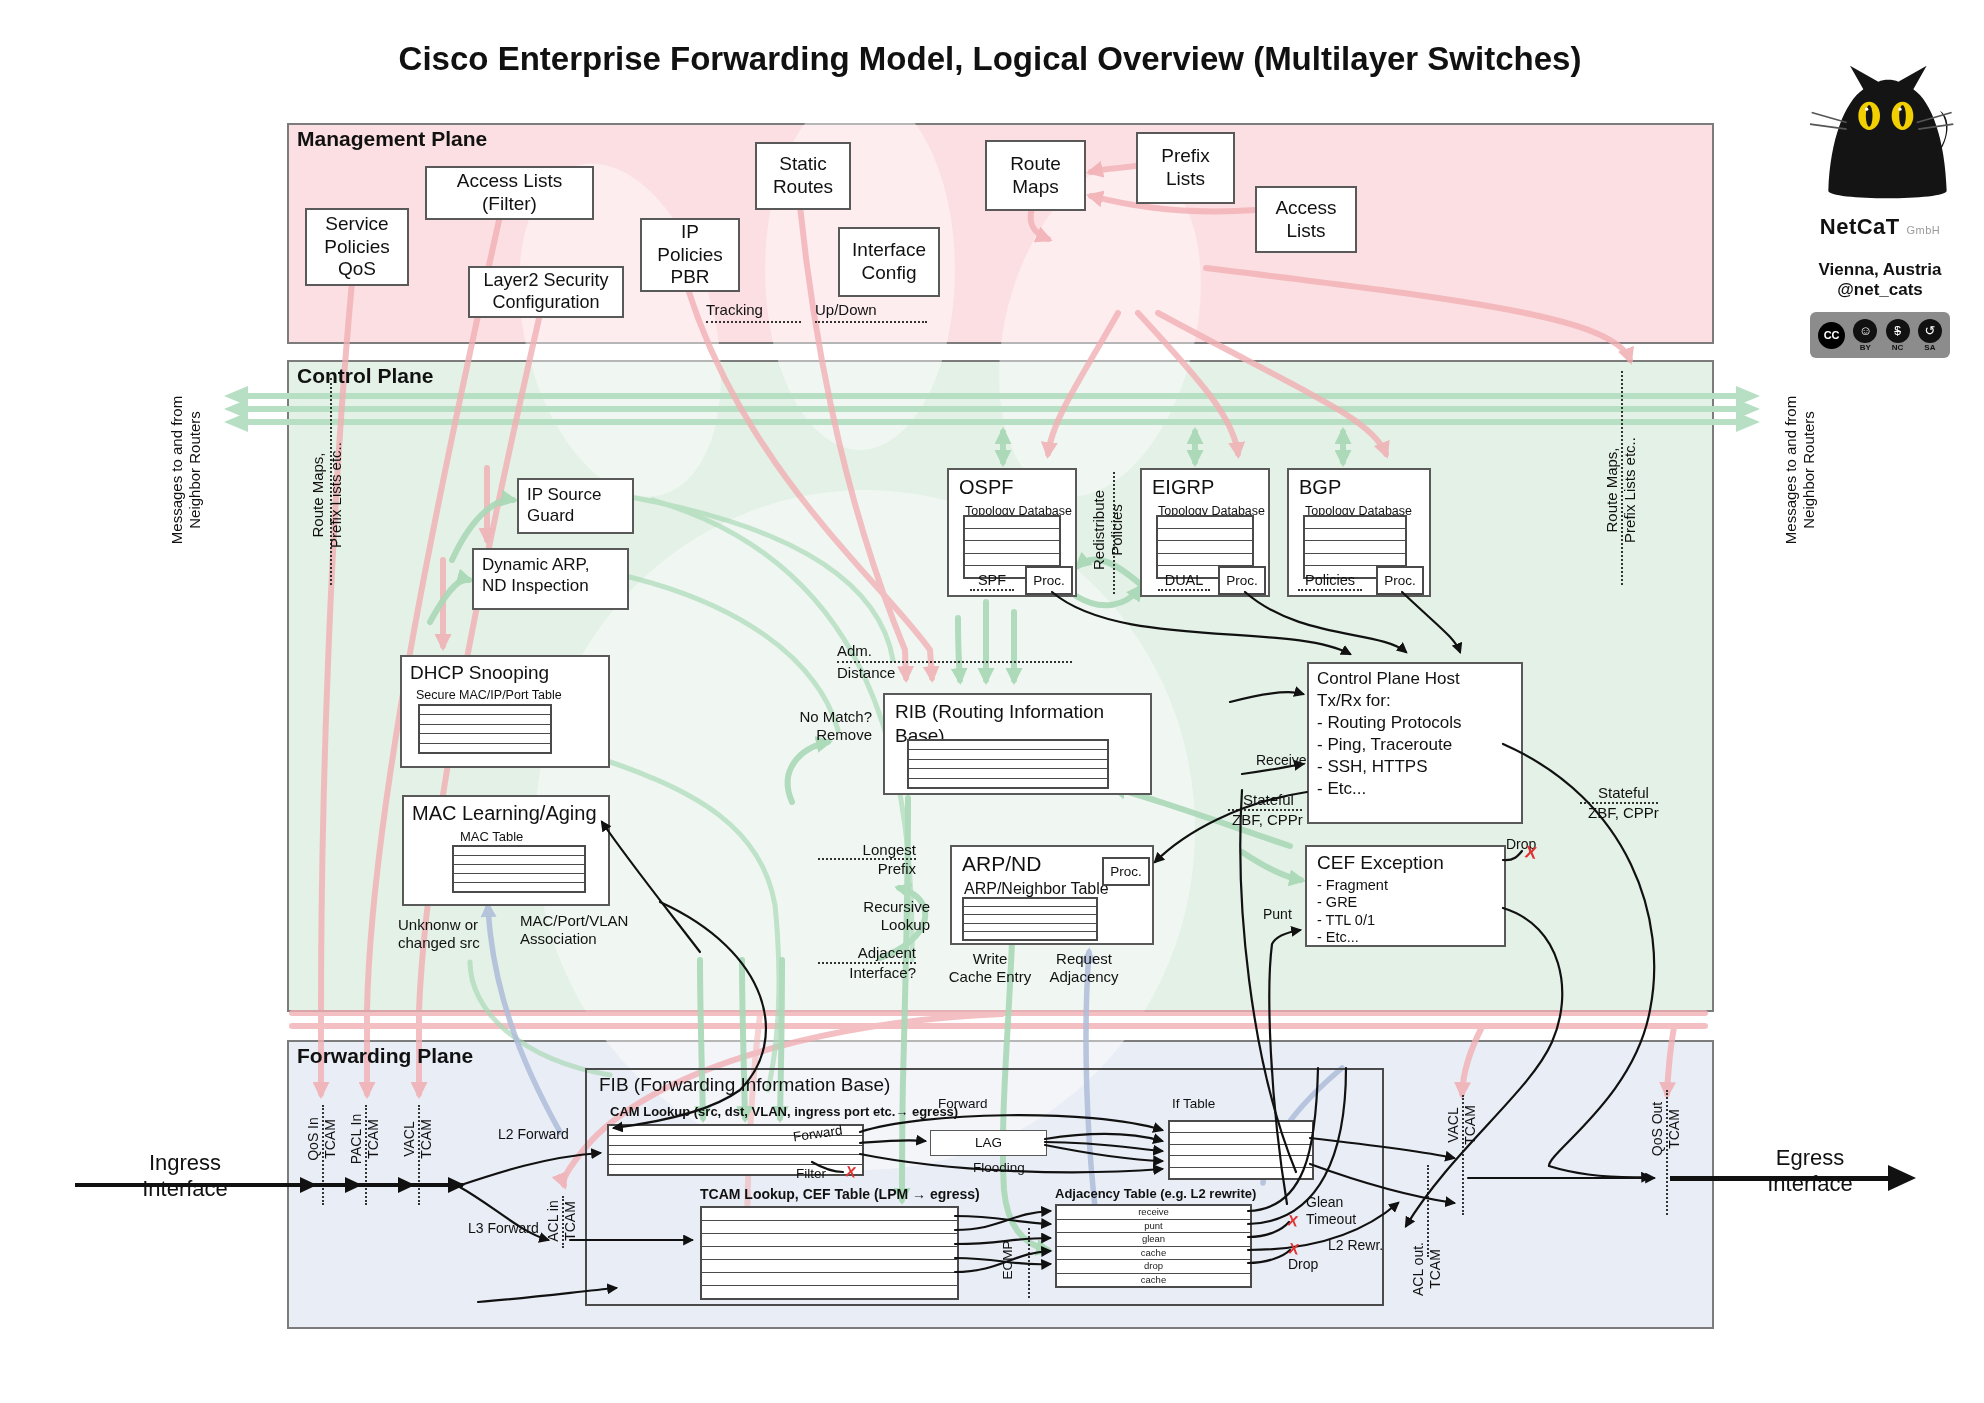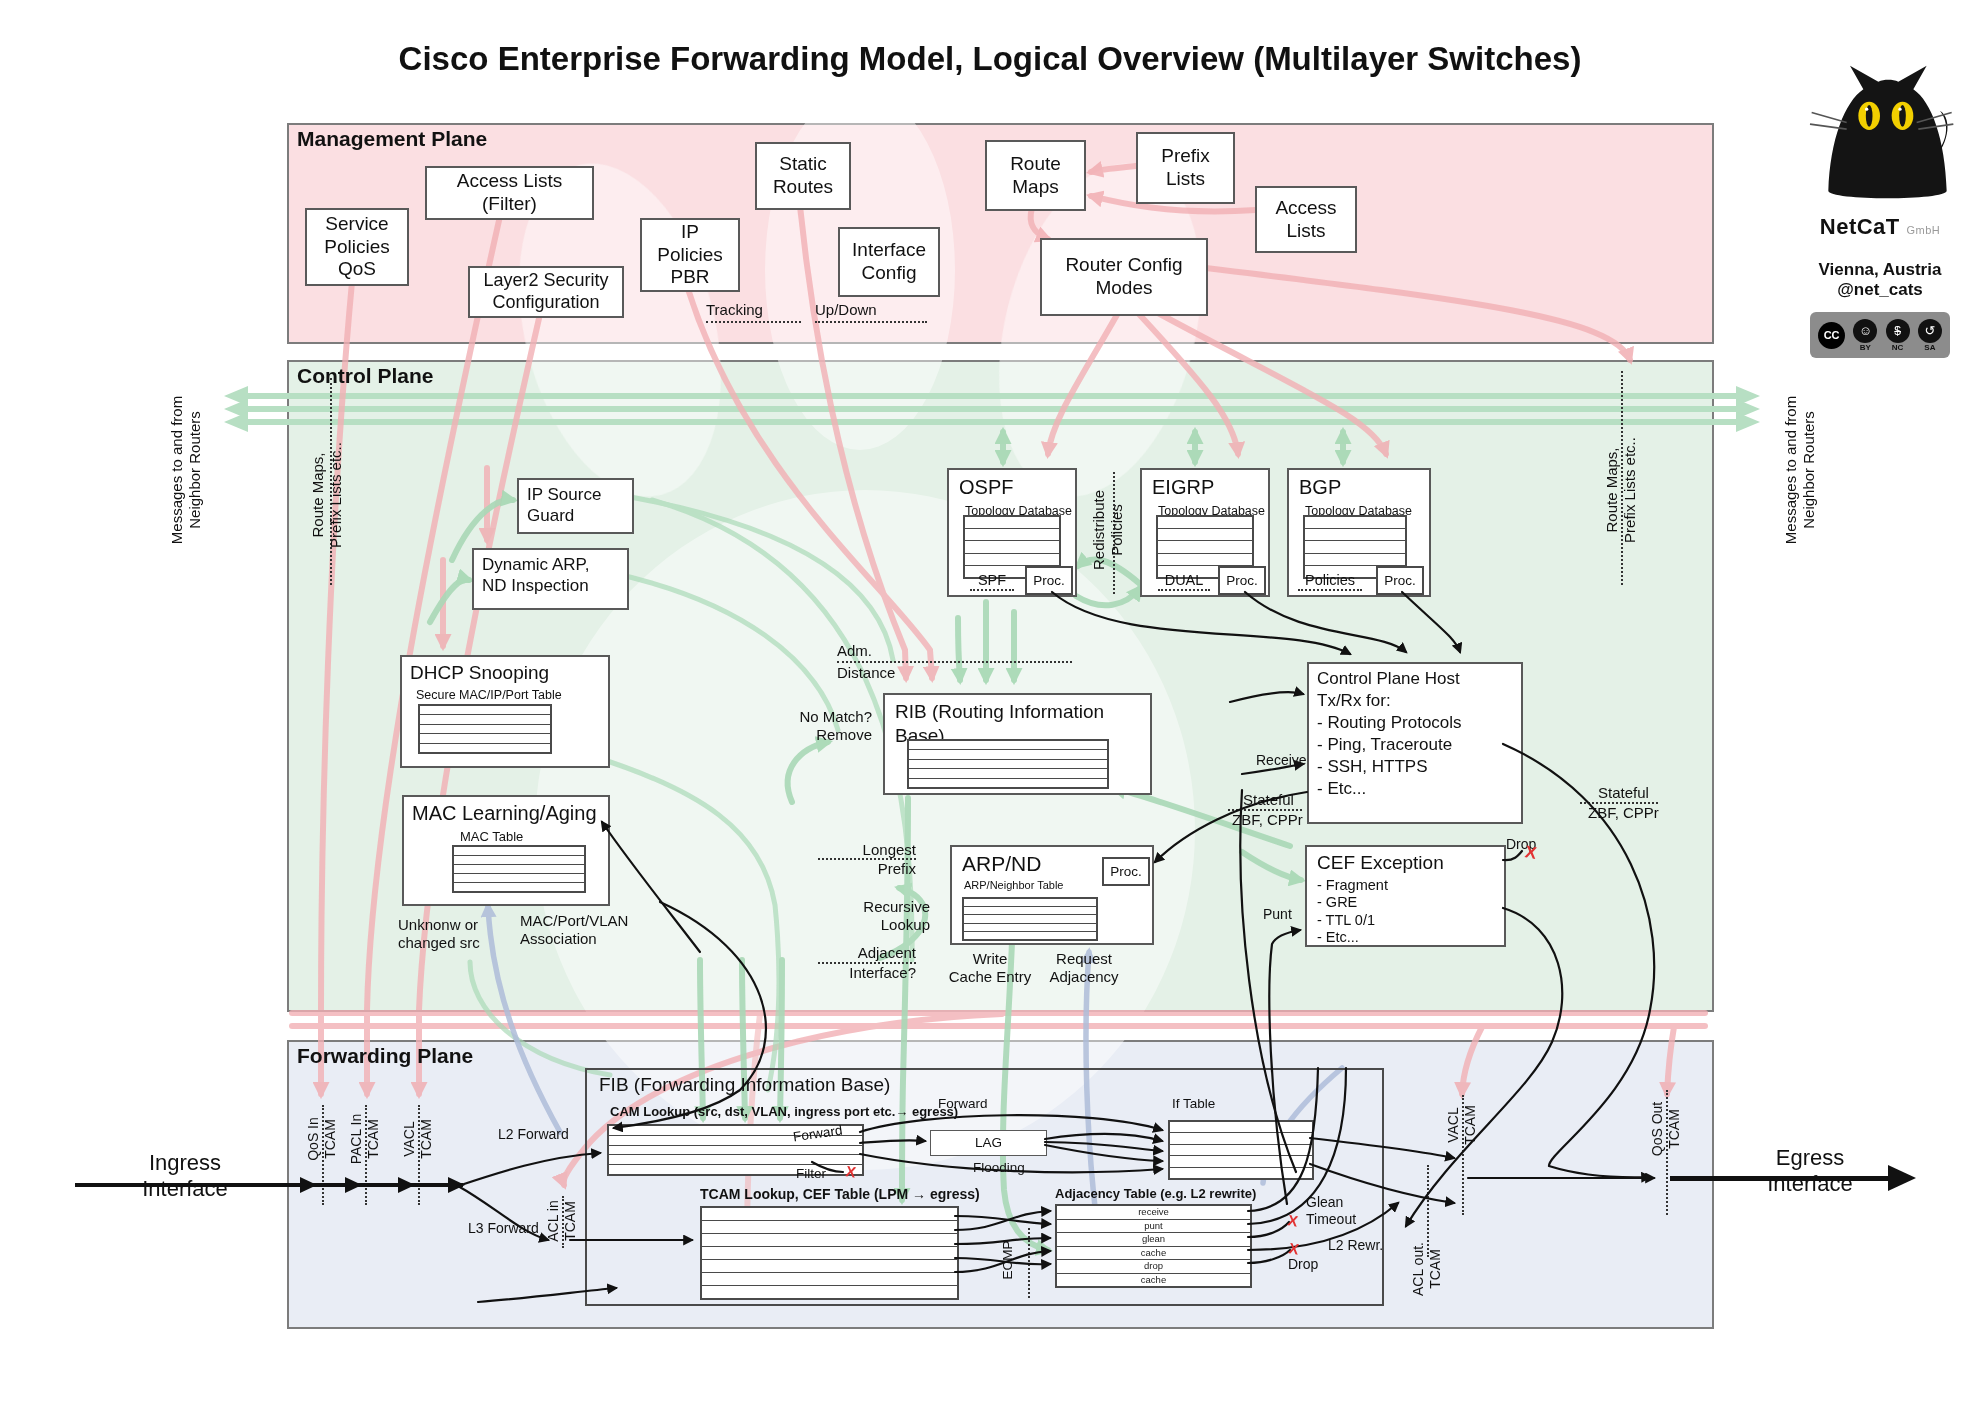--- a/index.html
+++ b/index.html
@@ -140,22 +140,20 @@
   <div class="wbox" style="left:755px;top:142px;width:92px;height:64px" data-bind="mp.static_routes">Static
 Routes</div>
   <div class="wbox" style="left:838px;top:227px;width:98px;height:66px" data-bind="mp.interface_config">Interface
 Config</div>
   <div class="wbox" style="left:985px;top:140px;width:97px;height:67px" data-bind="mp.route_maps">Route
 Maps</div>
   <div class="wbox" style="left:1136px;top:132px;width:95px;height:68px" data-bind="mp.prefix_lists">Prefix
 Lists</div>
   <div class="wbox" style="left:1255px;top:186px;width:98px;height:63px" data-bind="mp.access_lists">Access
 Lists</div>
-  <div class="wbox" style="left:1040px;top:238px;width:164px;height:74px" data-bind="mp.router_config">Router Config
-Modes</div>
   <div class="lab" style="left:706px;top:301px;width:95px;font-size:15px;border-bottom:2.2px dotted #333;padding-bottom:2px" data-bind="mp.tracking">Tracking</div>
   <div class="lab" style="left:815px;top:301px;width:112px;font-size:15px;border-bottom:2.2px dotted #333;padding-bottom:2px" data-bind="mp.updown">Up/Down</div>
 
   <div class="plab" style="left:297px;top:364px" data-bind="cp.label">Control Plane</div>
 
   <div class="gline" style="left:246px;top:393px;width:1492px"></div>
   <div class="gline" style="left:246px;top:406px;width:1492px"></div>
   <div class="gline" style="left:246px;top:419px;width:1492px"></div>
   <div class="tri" style="left:224px;top:386px;border-top:10px solid transparent;border-bottom:10px solid transparent;border-right:24px solid #b7dfc3"></div>
   <div class="tri" style="left:224px;top:399px;border-top:10px solid transparent;border-bottom:10px solid transparent;border-right:24px solid #b7dfc3"></div>
@@ -276,21 +274,21 @@
   <div class="hdot" style="left:818px;top:858px;width:98px"></div>
   <div class="lab" style="left:848px;top:860px;width:68px;font-size:15px;text-align:right" data-bind="cp.prefix">Prefix</div>
   <div class="lab" style="left:852px;top:898px;width:78px;font-size:15px;text-align:right" data-bind="cp.recursive">Recursive
 Lookup</div>
   <div class="lab" style="left:838px;top:944px;width:78px;font-size:15px;text-align:right" data-bind="cp.adjacent">Adjacent</div>
   <div class="hdot" style="left:818px;top:962px;width:98px"></div>
   <div class="lab" style="left:838px;top:964px;width:78px;font-size:15px;text-align:right" data-bind="cp.interface_q">Interface?</div>
 
   <div class="lbox" style="left:950px;top:845px;width:200px;height:96px;padding:0">
     <div style="font-size:21px;margin:4px 0 0 10px" data-bind="cp.arpnd_title">ARP/ND</div>
-    <div style="font-size:11px;margin:2px 1px 0 12px" data-bind="cp.arpnd_sub">ARP/Neighbor Table</div>
+    <div style="font-size:16px;margin:2px 1px 0 12px" data-bind="cp.arpnd_sub">ARP/Neighbor Table</div>
   </div>
   <div class="tbl" style="left:962px;top:897px;width:132px;height:40px">
     <div></div>
       <div></div>
       <div></div>
       <div></div>
       <div></div>
   </div>
   <div class="proc" style="left:1102px;top:857px;width:44px;height:25px" data-bind="cp.arpnd_proc">Proc.</div>
   <div class="lab" style="left:946px;top:950px;width:88px;font-size:15px;text-align:center" data-bind="cp.write_cache">Write

